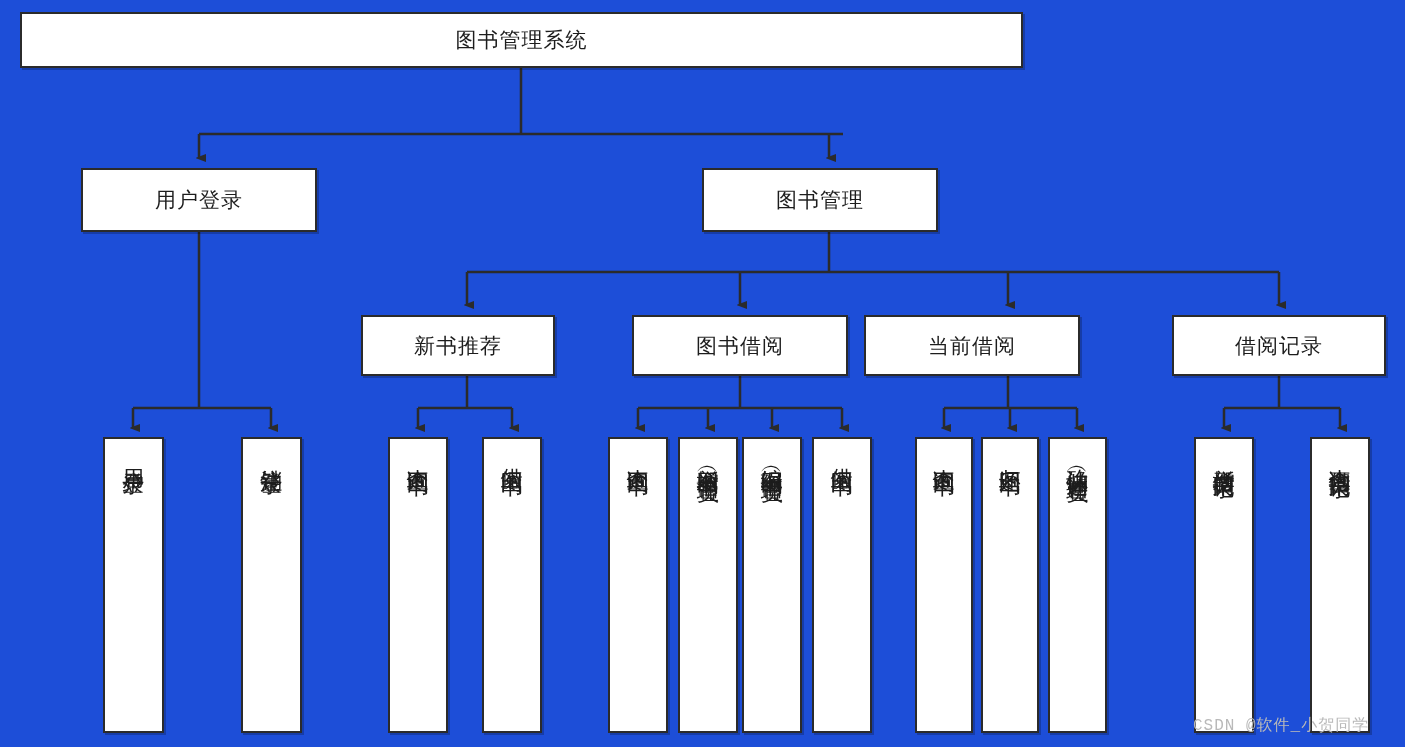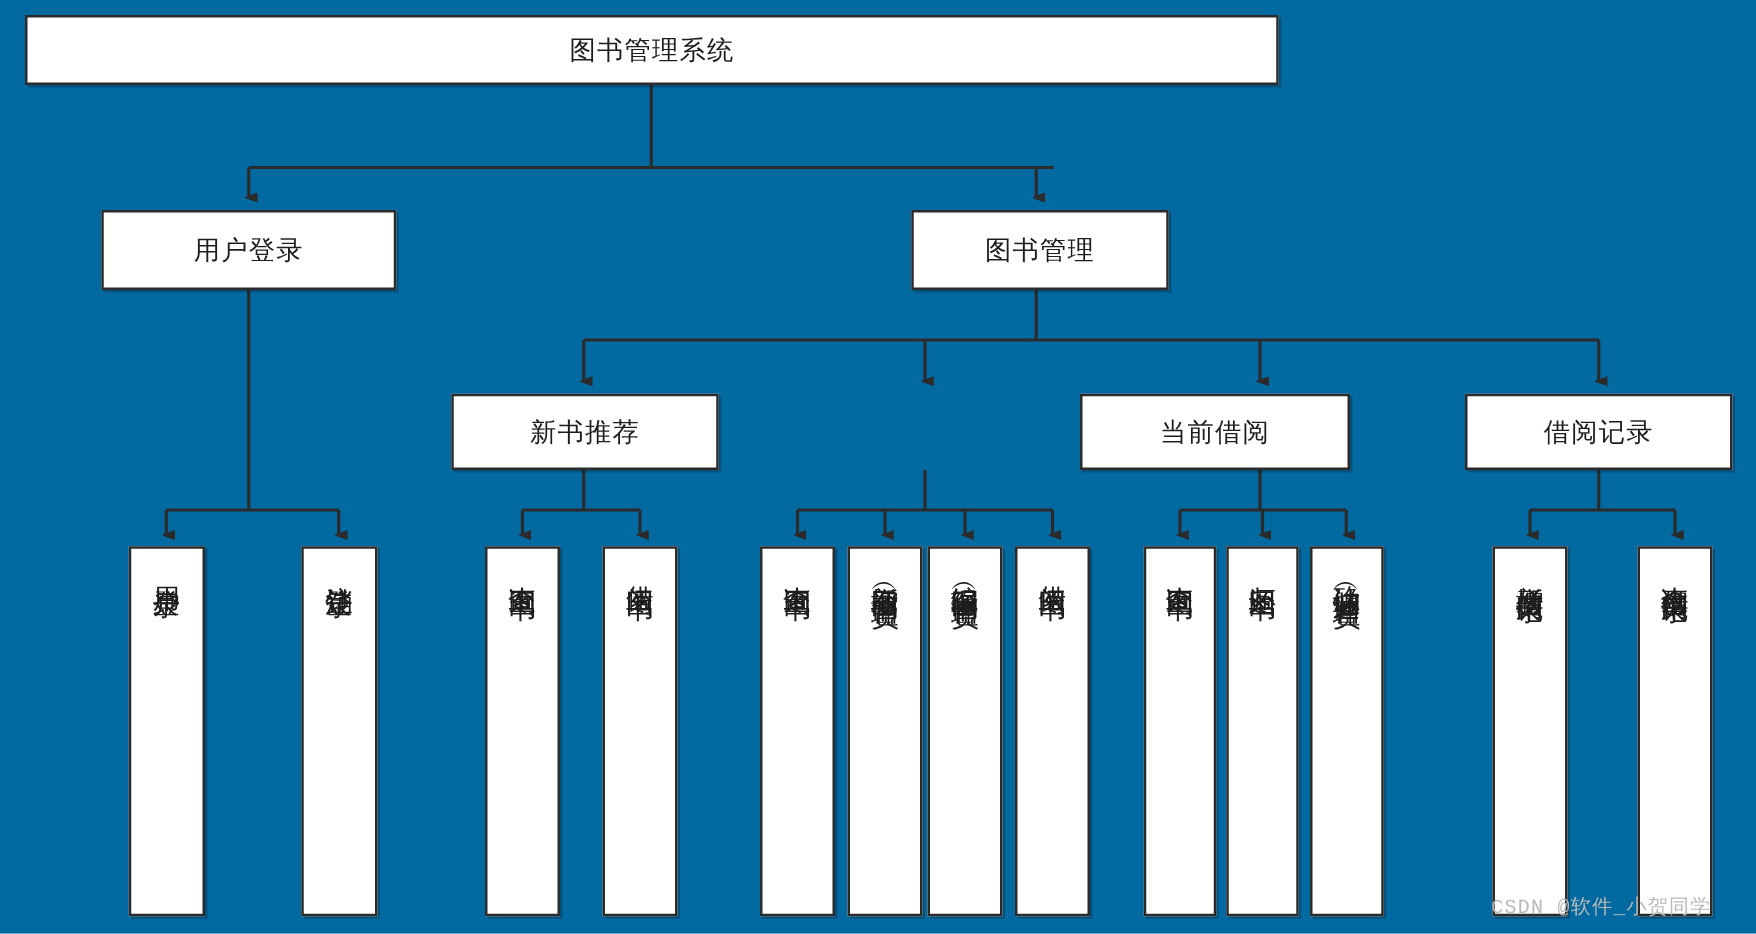--- a/index.html
+++ b/index.html
@@ -7,21 +7,21 @@
     padding: 0;
     background: #ffffff;
   }
   body {
     font-family: "Liberation Sans", "DejaVu Sans", sans-serif;
   }
   #canvas {
     position: relative;
     width: 1405px;
     height: 747px;
-    background: #0369a1;
+    background: #1d4ed8;
     overflow: hidden;
   }
   svg.edges {
     position: absolute;
     left: 0;
     top: 0;
     width: 1405px;
     height: 747px;
     pointer-events: none;
   }
@@ -119,26 +119,29 @@
     </g>
   </svg>
 
   <div class="node h" style="left:20px; top:12px; width:1003px; height:56px;">
     <span>图书管理系统</span>
   </div>
 
   <div class="node h" style="left:81px; top:168px; width:236px; height:64px;">
     <span>用户登录</span>
   </div>
-  <div class="node h" style="left:729px; top:168px; width:206px; height:64px;">
+  <div class="node h" style="left:702px; top:168px; width:236px; height:64px;">
     <span>图书管理</span>
   </div>
 
-  <div class="node h" style="left:361px; top:315px; width:214px; height:61px;">
+  <div class="node h" style="left:361px; top:315px; width:194px; height:61px;">
     <span>新书推荐</span>
+  </div>
+  <div class="node h" style="left:632px; top:315px; width:216px; height:61px;">
+    <span>图书借阅</span>
   </div>
   <div class="node h" style="left:864px; top:315px; width:216px; height:61px;">
     <span>当前借阅</span>
   </div>
   <div class="node h" style="left:1172px; top:315px; width:214px; height:61px;">
     <span>借阅记录</span>
   </div>
 
   <div class="node v" style="left:103px; top:437px; width:61px; height:296px;">
     <span class="vlabel">用户登录</span>

